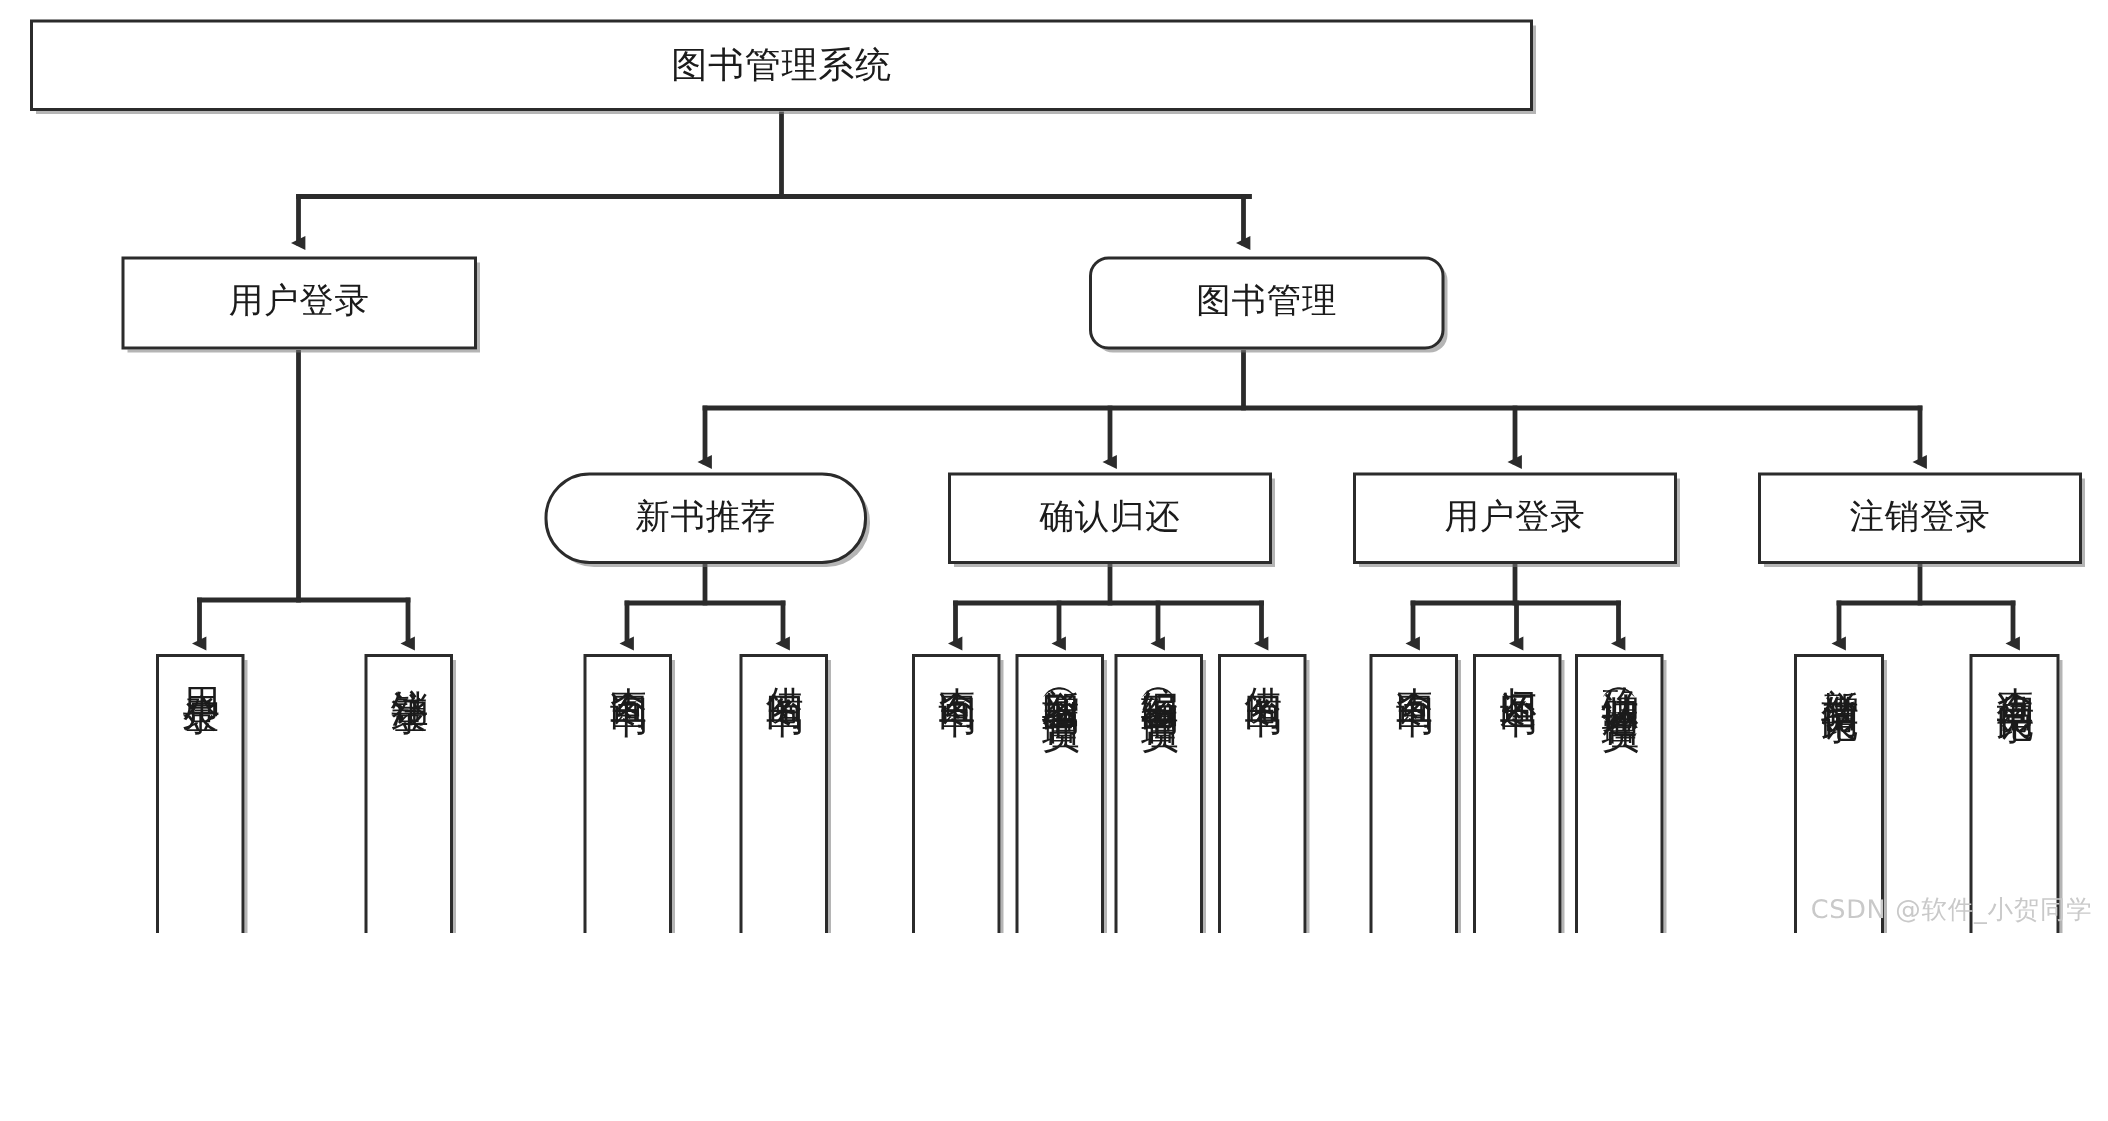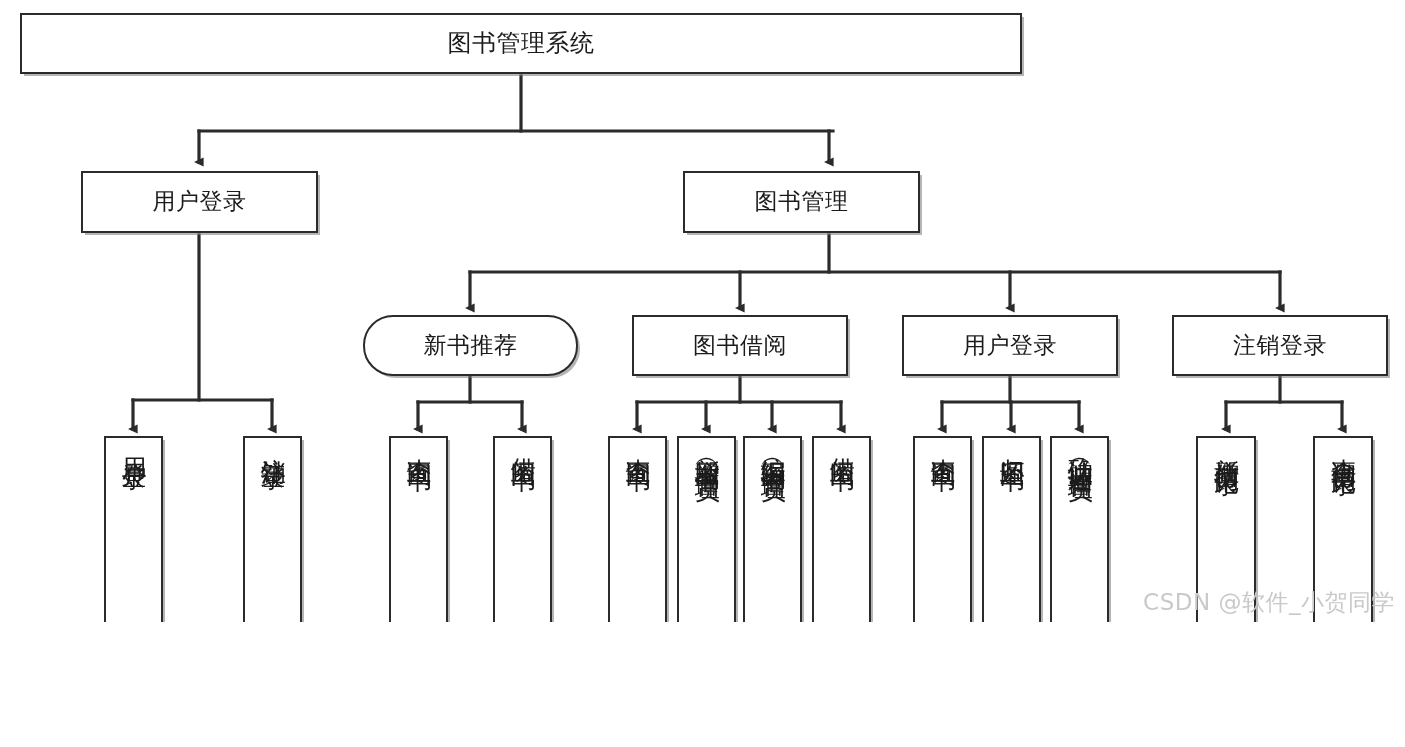--- a/index.html
+++ b/index.html
@@ -63,21 +63,21 @@
     text-orientation: upright;
     font-size: 25px;
     line-height: 1.05;
     letter-spacing: 3px;
     white-space: nowrap;
   }
   .watermark {
     position: absolute;
     right: 10px;
     bottom: 4px;
-    font-size: 23px;
+    font-size: 17px;
     color: #c9c9c9;
     letter-spacing: 0.5px;
     z-index: 5;
     user-select: none;
     white-space: nowrap;
     text-align: right;
   }
 </style>
 </head>
 <body>
@@ -134,29 +134,29 @@
     </g>
   </svg>
 
   <div class="node h root" style="left:20px; top:13px; width:1002px; height:61px;">
     <span class="label">图书管理系统</span>
   </div>
 
   <div class="node h" style="left:81px; top:171px; width:237px; height:62px;">
     <span class="label">用户登录</span>
   </div>
-  <div class="node h" style="left:683px; top:171px; width:237px; height:62px;">
+  <div class="node h" style="left:726px; top:171px; width:237px; height:62px;border-radius:13px;">
     <span class="label">图书管理</span>
   </div>
 
   <div class="node h" style="left:363px; top:315px; width:215px; height:61px;border-radius:30px;">
     <span class="label">新书推荐</span>
   </div>
   <div class="node h" style="left:632px; top:315px; width:216px; height:61px;">
-    <span class="label">图书借阅</span>
+    <span class="label">确认归还</span>
   </div>
   <div class="node h" style="left:902px; top:315px; width:216px; height:61px;">
     <span class="label">用户登录</span>
   </div>
   <div class="node h" style="left:1172px; top:315px; width:216px; height:61px;">
     <span class="label">注销登录</span>
   </div>
 
   <div class="node v" style="left:104px; top:436px; width:59px; height:297px;">
     <span class="label">用户登录</span>

